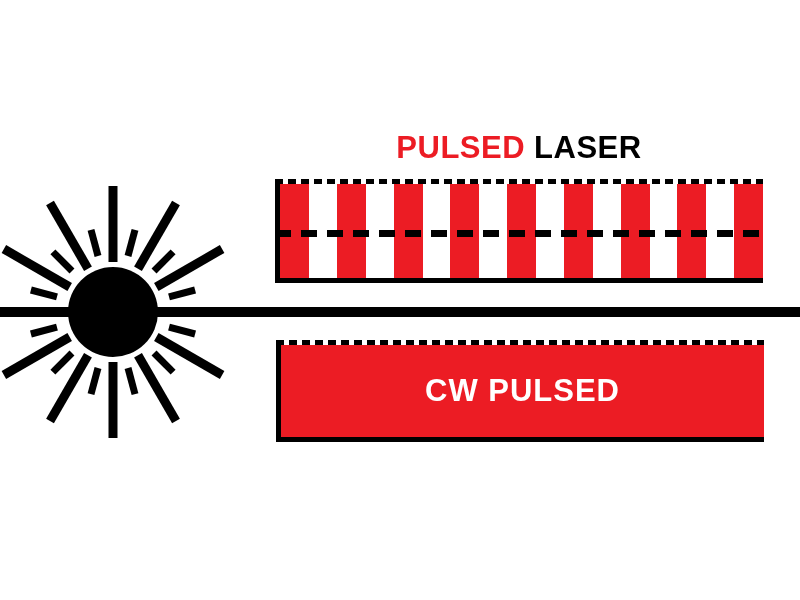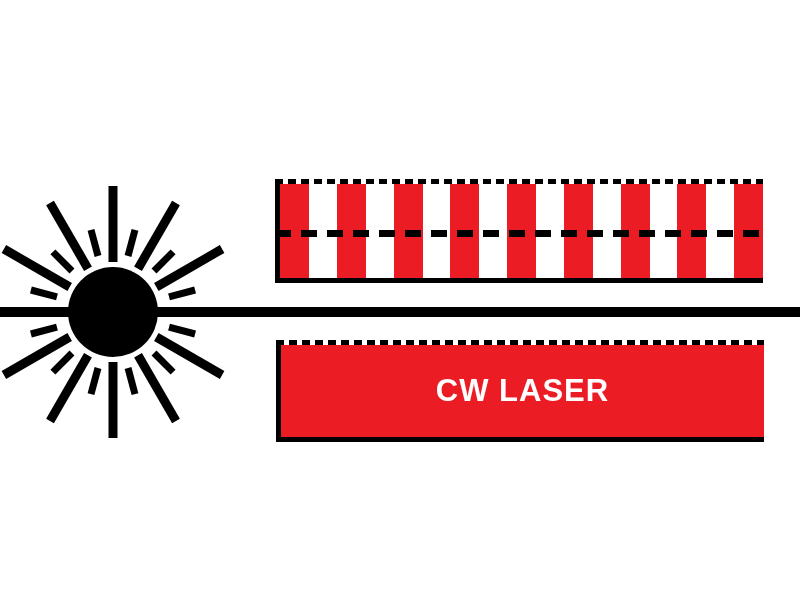--- a/index.html
+++ b/index.html
@@ -150,37 +150,40 @@
       <line x1="83.97630207523403" y1="155.0115046159462" x2="57.89630476542918" y2="161.99961883371424" stroke="#000000" stroke-width="7"></line>
       <line x1="98.98780669118023" y1="181.01219330881975" x2="79.89592359914344" y2="200.10407640085654" stroke="#000000" stroke-width="7"></line>
       <line x1="124.9884953840538" y1="196.02369792476597" x2="118.00038116628575" y2="222.1036952345708" stroke="#000000" stroke-width="7"></line>
       <line x1="155.01150461594622" y1="196.02369792476594" x2="161.9996188337143" y2="222.1036952345708" stroke="#000000" stroke-width="7"></line>
       <line x1="181.01219330881975" y1="181.01219330881977" x2="200.1040764008565" y2="200.10407640085657" stroke="#000000" stroke-width="7"></line>
       <line x1="196.02369792476597" y1="155.0115046159462" x2="222.1036952345708" y2="161.99961883371427" stroke="#000000" stroke-width="7"></line>
     </svg>
 
   <div class="beam"></div>
 
+  <div class="title">
+    <span class="word-red">PULSED</span><span class="word-black">LASER</span>
+  </div>
 
   <div class="pulsed-box">
     <div class="dotted-top"></div>
     <div class="pulse-bars" id="pulse-bars">
         <div class="pulse-bar" style="background: rgb(236, 28, 36);"></div>
         <div class="pulse-bar" style="background: rgb(236, 28, 36);"></div>
         <div class="pulse-bar" style="background: rgb(236, 28, 36);"></div>
         <div class="pulse-bar" style="background: rgb(236, 28, 36);"></div>
         <div class="pulse-bar" style="background: rgb(236, 28, 36);"></div>
         <div class="pulse-bar" style="background: rgb(236, 28, 36);"></div>
         <div class="pulse-bar" style="background: rgb(236, 28, 36);"></div>
         <div class="pulse-bar" style="background: rgb(236, 28, 36);"></div>
         <div class="pulse-bar" style="background: rgb(236, 28, 36);"></div>
       </div>
     <div class="dash-mid"></div>
   </div>
 
   <div class="cw-box">
     <div class="dotted-top"></div>
     <div class="cw-fill">
-      <span class="cw-label">CW LASER</span>
+      <span class="cw-label">CW PULSED</span>
     </div>
   </div>
 
 </div>
 
 </body></html>

